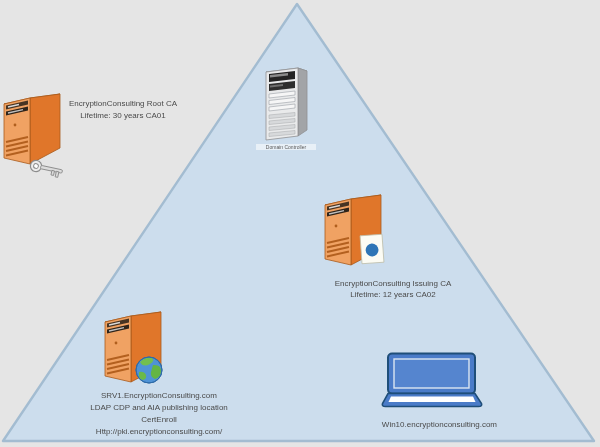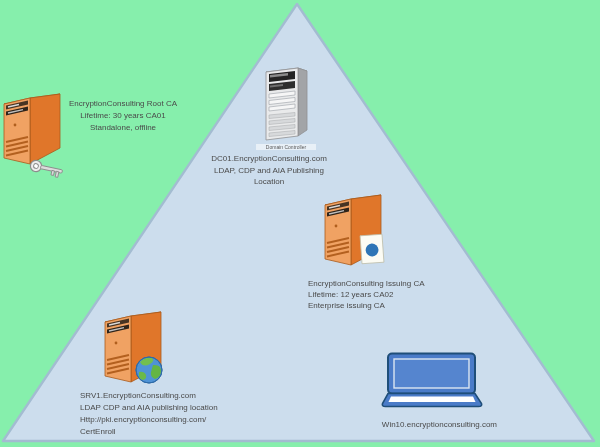--- a/index.html
+++ b/index.html
@@ -1,26 +1,26 @@
 <!DOCTYPE html>
 <html><head>
 <meta charset="utf-8">
 <style>
   html,body{margin:0;padding:0;background:#fff;}
-  .canvas{position:relative;width:600px;height:447px;background:#86efac;overflow:hidden;
+  .canvas{position:relative;width:600px;height:447px;background:#e5e5e5;overflow:hidden;
           font-family:"Liberation Sans", sans-serif;}
   .backdrop{position:absolute;left:0;top:0;width:600px;height:447px;}
   .node-icon{position:absolute;}
   .label{position:absolute;font-size:8px;line-height:12px;color:#4a4a4a;
          font-family:"Liberation Sans", sans-serif;}
   .label div{white-space:nowrap;}
   #root-ca-label{left:55px;top:98px;width:136px;text-align:center;}
   #dc01-label{left:199px;top:153px;width:140px;text-align:center;line-height:11.5px;}
-  #issuing-ca-label{left:308px;top:278px;width:170px;text-align:left;line-height:11px;}
-  #srv1-label{left:80px;top:390px;width:170px;text-align:left;line-height:12px;}
+  #issuing-ca-label{left:308px;top:278px;width:170px;text-align:center;line-height:11px;}
+  #srv1-label{left:74px;top:390px;width:170px;text-align:center;line-height:12px;}
   #win10-label{left:356px;top:419px;width:141px;text-align:right;}
   #root-ca-icon{left:2px;top:84px;}
   #dc01-icon{left:263px;top:64px;}
   #dc01-caption{left:256px;top:144px;width:60px;text-align:center;font-size:5px;
                 line-height:6px;color:#5a5a5a;background:rgba(255,255,255,0.55);}
   #issuing-ca-icon{left:323px;top:185px;}
   #srv1-icon{left:103px;top:302px;}
   #win10-icon{left:381px;top:352px;}
 </style>
 </head>
@@ -55,21 +55,20 @@
       <circle cx="0" cy="0" r="5.6" fill="#ececec" stroke="#8c8c8c" stroke-width="1.2"></circle>
       <circle cx="0" cy="0" r="2.4" fill="#ffffff" stroke="#8c8c8c" stroke-width="1"></circle>
       <rect x="4.8" y="-1.7" width="22" height="3.4" rx="1.2" fill="#dcdcdc" stroke="#8c8c8c" stroke-width="0.9"></rect>
       <rect x="16.5" y="1" width="2.6" height="4.6" fill="#dcdcdc" stroke="#8c8c8c" stroke-width="0.9"></rect>
       <rect x="21" y="1" width="2.6" height="5.6" fill="#dcdcdc" stroke="#8c8c8c" stroke-width="0.9"></rect>
     </g>
   </svg>
   <div id="root-ca-label" class="label">
     <div>EncryptionConsulting Root CA</div>
     <div>Lifetime: 30 years CA01</div>
-    <div>Standalone, offline</div>
   </div>
 
   <svg id="dc01-icon" class="node-icon" width="46" height="84" viewBox="0 0 46 84">
     <g stroke="#8f9193" stroke-width="0.8" stroke-linejoin="round">
       <polygon points="3,8 35,4 44,7 13,11" fill="#cfd1d4"></polygon>
       <polygon points="35,4 44,7 44,66 35,72" fill="#a2a4a7"></polygon>
       <polygon points="3,8 35,4 35,72 3,76" fill="#e9eaeb"></polygon>
     </g>
     <polygon points="6,10 32,7 32,15 6,18" fill="#232323"></polygon>
     <polygon points="7,11 25,9 25,11.5 7,13.5" fill="#8a8a8a"></polygon>
@@ -81,25 +80,20 @@
       <polygon points="6,43 32,40 32,44 6,47"></polygon>
     </g>
     <g fill="#d7d9db" stroke="#a6a8ab" stroke-width="0.5">
       <polygon points="6,51 32,48.5 32,52 6,54.5"></polygon>
       <polygon points="6,57 32,54.5 32,58 6,60.5"></polygon>
       <polygon points="6,63 32,60.5 32,64 6,66.5"></polygon>
       <polygon points="6,69 32,66.5 32,70 6,72.5"></polygon>
     </g>
   </svg>
   <div id="dc01-caption" class="label">Domain Controller</div>
-  <div id="dc01-label" class="label">
-    <div>DC01.EncryptionConsulting.com</div>
-    <div>LDAP, CDP and AIA Publishing</div>
-    <div>Location</div>
-  </div>
 
   <svg id="issuing-ca-icon" class="node-icon" width="74" height="96" viewBox="0 0 74 96">
     <g stroke="#a85a1c" stroke-width="0.8" stroke-linejoin="round">
       <polygon points="2,20 28,14 58,10 32,16" fill="#f6c193"></polygon>
       <polygon points="28,14 58,10 58,64 28,80" fill="#e0762a"></polygon>
       <polygon points="2,20 28,14 28,80 2,74" fill="#f0a263"></polygon>
     </g>
     <polygon points="4,21.5 26,16.5 26,20.5 4,25.5" fill="#473423"></polygon>
     <polygon points="4,27.5 26,22.5 26,26.5 4,31.5" fill="#2f241a"></polygon>
     <line x1="6" y1="23" x2="17" y2="20.5" stroke="#d9d9d9" stroke-width="1.3"></line>
@@ -112,21 +106,20 @@
       <line x1="4" y1="71.5" x2="26" y2="66.5"></line>
     </g>
     <g transform="rotate(-4 49 64)">
       <rect x="38" y="50" width="22" height="28" fill="#fcfcf4" stroke="#bdbdaa" stroke-width="0.8"></rect>
       <circle cx="49" cy="65" r="6.4" fill="#2e75b6"></circle>
     </g>
   </svg>
   <div id="issuing-ca-label" class="label">
     <div>EncryptionConsulting Issuing CA</div>
     <div>Lifetime: 12 years CA02</div>
-    <div>Enterprise issuing CA</div>
   </div>
 
   <svg id="srv1-icon" class="node-icon" width="74" height="96" viewBox="0 0 74 96">
     <defs>
       <clipPath id="globe-clip">
           <circle cx="46" cy="68" r="12.6"></circle>
         </clipPath>
     </defs>
     <g stroke="#a85a1c" stroke-width="0.8" stroke-linejoin="round">
       <polygon points="2,20 28,14 58,10 32,16" fill="#f6c193"></polygon>
@@ -150,22 +143,22 @@
         <path d="M37,60 q6,-6 12,-4 q3,3 -2,6 q-7,4 -10,-2 z" fill="#72bf4e"></path>
         <path d="M50,63 q8,-1 8,6 q0,6 -6,8 q-5,-2 -4,-7 z" fill="#64b545"></path>
         <path d="M36,70 q5,-1 7,3 q1,4 -3,5 q-5,-1 -4,-8 z" fill="#6ab94a"></path>
       </g>
       <circle cx="46" cy="68" r="13" fill="none" stroke="#2e6ba8" stroke-width="1"></circle>
     </g>
   </svg>
   <div id="srv1-label" class="label">
     <div>SRV1.EncryptionConsulting.com</div>
     <div>LDAP CDP and AIA publishing location</div>
+    <div>CertEnroll</div>
     <div>Http://pki.encryptionconsulting.com/</div>
-    <div>CertEnroll</div>
   </div>
 
   <svg id="win10-icon" class="node-icon" width="102" height="56" viewBox="0 0 102 56">
     <rect x="7" y="1.5" width="87" height="40" rx="4" fill="#4a7bc8" stroke="#1f4e79" stroke-width="2"></rect>
     <rect x="13" y="7" width="75" height="29" fill="#5585cf" stroke="#dbe5f1" stroke-width="1.4"></rect>
     <path d="M7,41.5 L94,41.5 L100.5,51.5 Q101.5,54.5 97.5,54.5 L4.5,54.5 Q0.5,54.5 1.5,51.5 Z" fill="#4a7bc8" stroke="#1f4e79" stroke-width="1.6"></path>
     <polygon points="10,44.5 92,44.5 94.5,50 7.5,50" fill="#ffffff"></polygon>
   </svg>
   <div id="win10-label" class="label">
     <div>Win10.encryptionconsulting.com</div>

